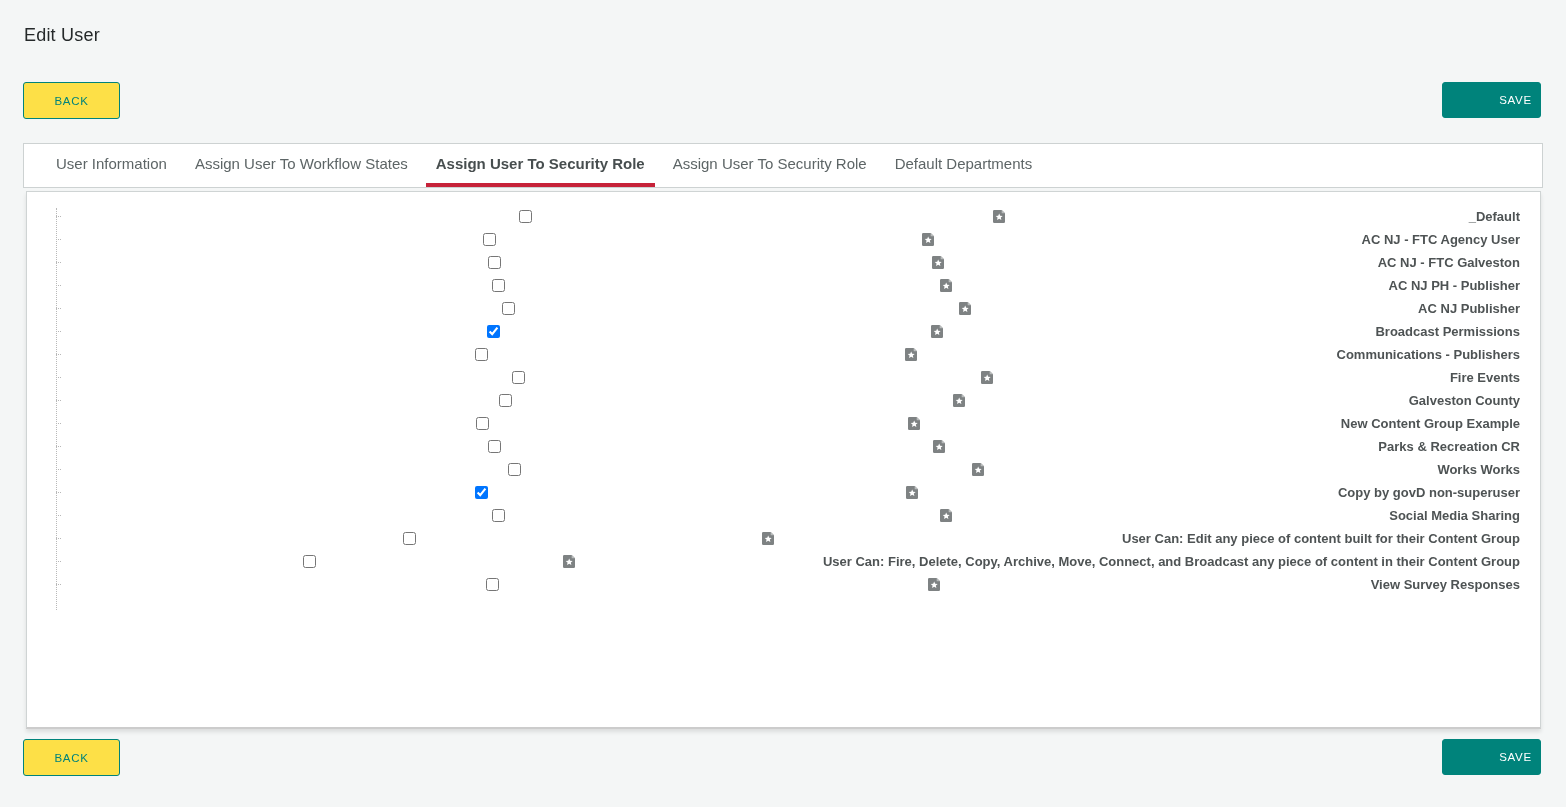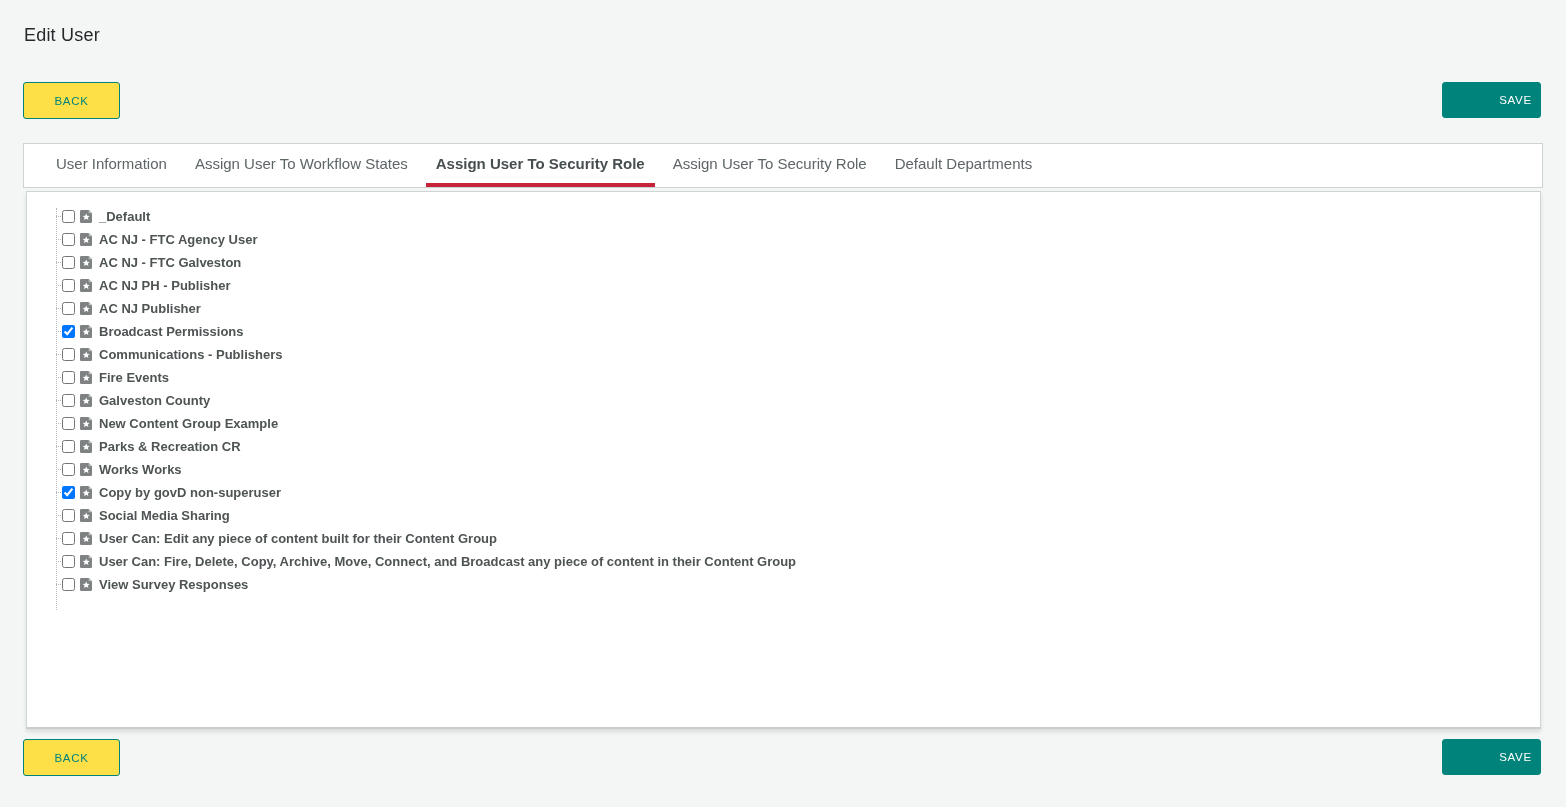--- a/index.html
+++ b/index.html
@@ -87,20 +87,21 @@
     content: "";
     position: absolute;
     left: 0; top: 3px;
     height: 402px;
     border-left: 1px dotted #b8b8b8;
   }
   .role-row {
     height: 23px;
     display: flex;
     align-items: center;
+    justify-content: space-between;
   }
   .tree-stub {
     width: 5px;
     border-top: 1px dotted #b8b8b8;
     margin-right: 1px;
     flex: 0 0 auto;
   }
   .role-cb {
     width: 13px; height: 13px;
     accent-color: #0075ff;

